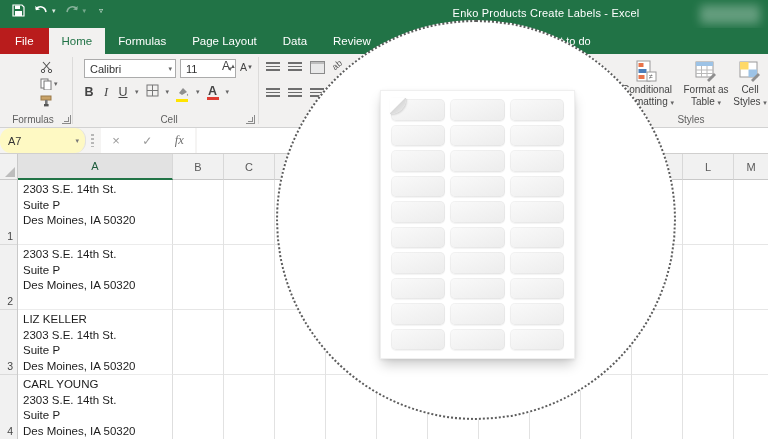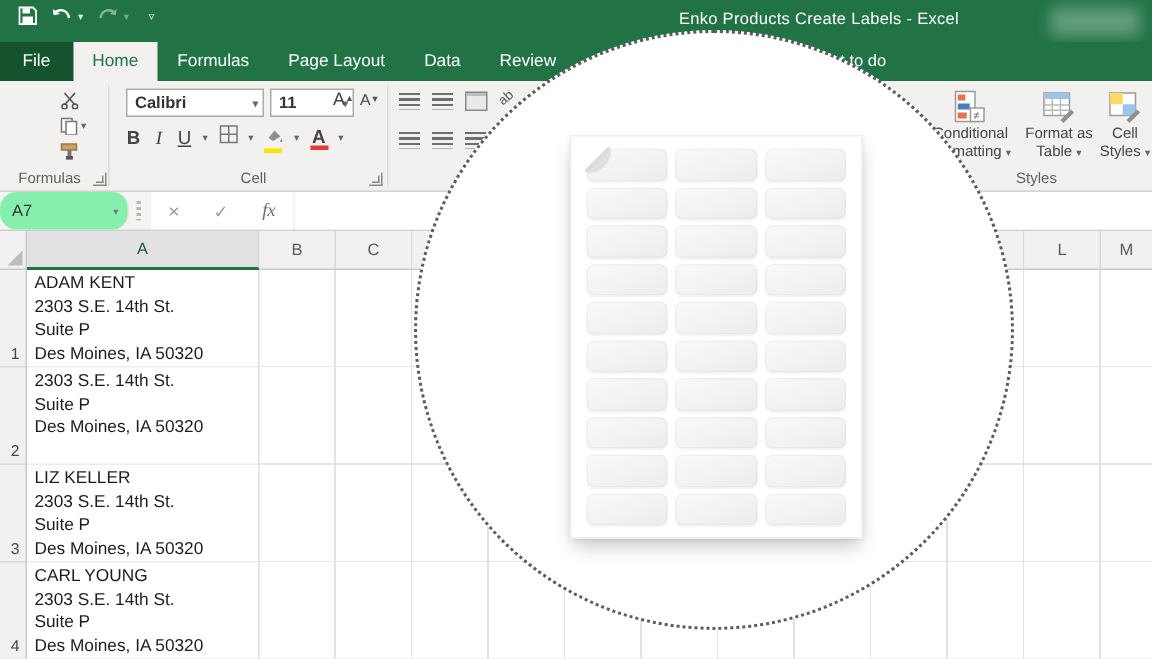--- a/index.html
+++ b/index.html
@@ -14,62 +14,62 @@
   .qat .dim { opacity:.45; }
   .win-title { position:absolute; left:436px; top:7px; width:220px; text-align:center;
     color:#fff; font-size:11px; letter-spacing:.2px; white-space:nowrap; }
   .blur-patch { position:absolute; right:8px; top:5px; width:60px; height:19px;
     background:rgba(255,255,255,.30); border-radius:3px; filter:blur(5px); }
 
   
   .tabrow { position:absolute; left:0; top:28px; width:768px; height:26px; background:#217346;
     display:flex; align-items:stretch; }
   .tab { color:#fff; font-size:11.5px; line-height:26px; padding:0 13px; white-space:nowrap; }
-  .tab.file { background:#14532d; padding:0 15px;text-align:center; }
+  .tab.file { background:#b91c1c; padding:0 15px;text-align:center; }
   .tab.active { background:#f2f1f0; color:#217346; }
   .tellme { position:absolute; left:455px; top:7px; color:#fff; font-size:11px; white-space:nowrap; }
 
   
   .ribbon { position:absolute; left:0; top:54px; width:768px; height:74px; background:#f2f1f0;
     border-bottom:1px solid #d2d2d2; color:#444; }
   .vsep { position:absolute; top:3px; bottom:3px; width:1px; background:#dcdbda; }
   .grp-label { position:absolute; bottom:2px; font-size:10px; color:#5f5f5f; width:100%; text-align:center; }
   .launcher { position:absolute; bottom:3px; width:9px; height:9px;
     border-right:1px solid #8a8a8a; border-bottom:1px solid #8a8a8a; }
   .launcher::after { content:""; position:absolute; right:1px; bottom:1px; width:4px; height:4px;
     border-right:1px solid #8a8a8a; border-bottom:1px solid #8a8a8a; transform:rotate(0deg); }
 
   .paste-btn { position:absolute; left:6px; top:3px; width:30px; text-align:center; font-size:10.5px; }
   .clip-icon { display:block; margin:0 auto 1px; }
   .mini-col { position:absolute; left:40px; top:6px; display:flex; flex-direction:column; gap:4px; }
   .mini { display:flex; align-items:center; gap:2px; height:13px; }
   .dd { font-size:7px; color:#666; }
 
   .combo { position:absolute; display:flex; align-items:center; justify-content:space-between;
-    background:#fff; border:1px solid #ababab; height:19px; font-size:11px; padding:0 3px 0 5px; color:#333;font-weight:bold; }
+    background:#fff; border:1px solid #ababab; height:19px; font-size:11px; padding:0 3px 0 5px; color:#333; }
   .fontrow2 { position:absolute; left:84px; top:29px; display:flex; align-items:center; gap:7px; height:18px; }
   .bi { font-size:12.5px; color:#444; width:10px; text-align:center; }
   .b { font-weight:bold; } .i { font-style:italic; font-family:"Liberation Serif",serif; }
   .u { text-decoration:underline; }
   .color-bar { display:block; width:12px; height:3px; margin-top:-1px; }
   .ico-stack { display:inline-block; text-align:center; font-size:12px; line-height:11px; color:#444; }
   .grow-arrow { font-size:6px; vertical-align:top; color:#555; }
 
   .align-lines { display:inline-block; width:14px; height:11px;
     background:repeating-linear-gradient(180deg,#6e6e6e 0 1.5px,transparent 1.5px 3.6px); }
   .align-box { display:inline-block; width:15px; height:13px; border:1px solid #8a8a8a; background:#e9e9e9;
     box-shadow:inset 0 2px 0 #bdbdbd; }
 
   .style-btn { position:absolute; top:6px; text-align:center; font-size:10px; line-height:11.5px; color:#444; }
   .style-btn svg { display:block; margin:0 auto 2px; }
 
   
   .formulabar { position:absolute; left:0; top:128px; width:768px; height:26px; background:#f5f4f3;
     border-bottom:1px solid #d0cfce; }
-  .namebox { position:absolute; left:0; top:0; width:86px; height:25px; background:#86efac;
+  .namebox { position:absolute; left:0; top:0; width:86px; height:25px; background:#fef9c3;
     border-right:1px solid #e2e1e0; display:flex; align-items:center;border-radius:11px; }
   .namebox .val { flex:1; padding-left:8px; font-size:11px; color:#333; }
   .namebox .dd { padding-right:6px; color:#777; }
   .grip { position:absolute; left:91px; top:6px; width:3px; height:13px;
     background:repeating-linear-gradient(180deg,#b7b7b7 0 2px,transparent 2px 4px); }
   .fxbox { position:absolute; left:101px; top:0; width:94px; height:25px; background:#fff;
     display:flex; align-items:center; justify-content:space-around; color:#9a9a9a; }
   .fxbox .x { font-size:13px; }
   .fxbox .ok { font-size:12px; }
   .fxbox .fx { font-family:"Liberation Serif",serif; font-style:italic; font-size:12.5px; color:#6f6f6f; }
@@ -300,21 +300,20 @@
   </div>
   <div class="body">
     <div class="rownums">
       <div class="rn">1</div>
       <div class="rn">2</div>
       <div class="rn">3</div>
       <div class="rn">4</div>
     </div>
     <div class="colA">
       <div class="addr">
-        <div>ADAM KENT</div>
           <div>2303 S.E. 14th St.</div>
         <div>Suite P</div>
           <div>Des Moines, IA 50320</div>
       </div>
       <div class="addr">
           <div>2303 S.E. 14th St.</div>
         <div>Suite P</div>
           <div>Des Moines, IA 50320</div>
       </div>
       <div class="addr">

